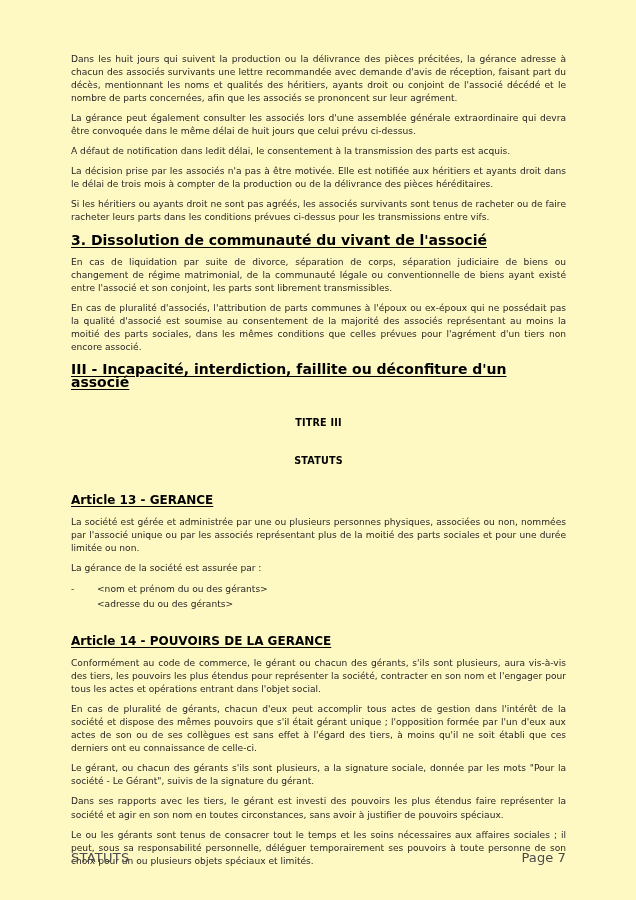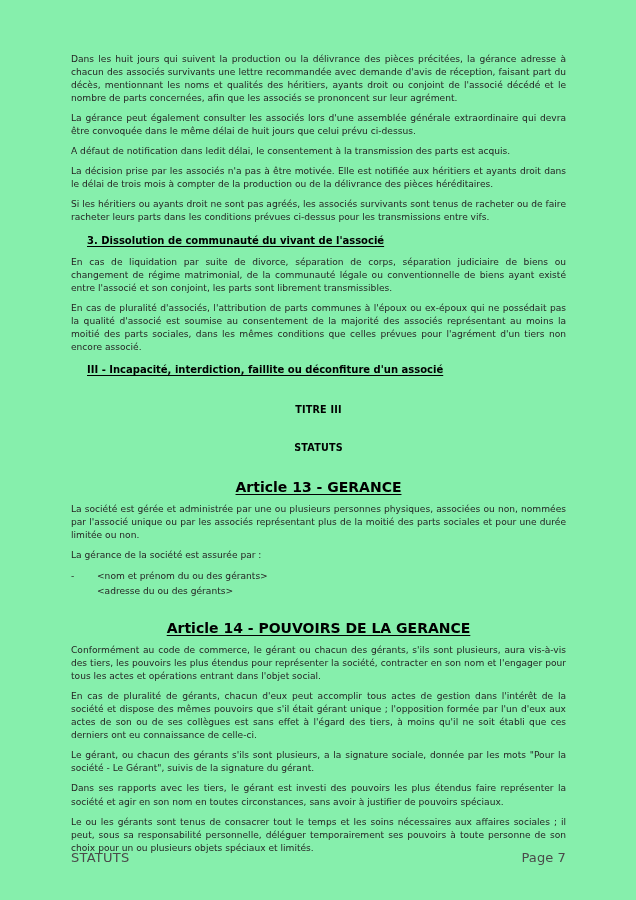--- a/index.html
+++ b/index.html
@@ -4,42 +4,42 @@
 <style>
   html, body {
     margin: 0;
     padding: 0;
     background: #ffffff;
   }
   .page {
     position: relative;
     width: 636px;
     height: 900px;
-    background: #86efac;
+    background: #fef9c3;
     overflow: hidden;
     font-family: "DejaVu Sans", sans-serif;
     color: #231f20;
   }
   .content {
     position: absolute;
     left: 71px;
     top: 53px;
     width: 495px;
   }
   p.body-par {
     margin: 0 0 7px 0;
     font-size: 9.1px;
     line-height: 13.05px;
     text-align: justify;
     text-justify: inter-word;
     color: #231f20;
   }
   h3.sec-head {
-    margin: 9px 0 9px 16px;
-    font-size: 10px;
+    margin: 9px 0 9px 0;
+    font-size: 14px;
     line-height: 13px;
     font-weight: bold;
     text-decoration: underline;
     text-underline-offset: 2px;
     color: #000000;
     text-align: left;
   }
   h3.sec-head span { display: inline; }
   h2.center-head {
     margin: 0;
@@ -48,27 +48,26 @@
     font-weight: bold;
     text-align: center;
     text-underline-offset: 2.5px;
     color: #000000;
     letter-spacing: 0.2px;
   }
   .titre-block { margin-top: 27px; }
   .gerance-block { margin-top: 25px; }
   h3.article-head {
     margin: 27px 0 9px 0;
-    font-size: 14px;
+    font-size: 12px;
     line-height: 13px;
     font-weight: bold;
     text-decoration: underline;
     text-underline-offset: 2px;
     color: #000000;
-    text-align: center;
   }
   h3.article-head.a14 { margin-top: 24px; }
   .list-wrap {
     margin: 0 0 0 0;
   }
   .list-row {
     display: flex;
     font-size: 9.1px;
     line-height: 14.5px;
     color: #231f20;

